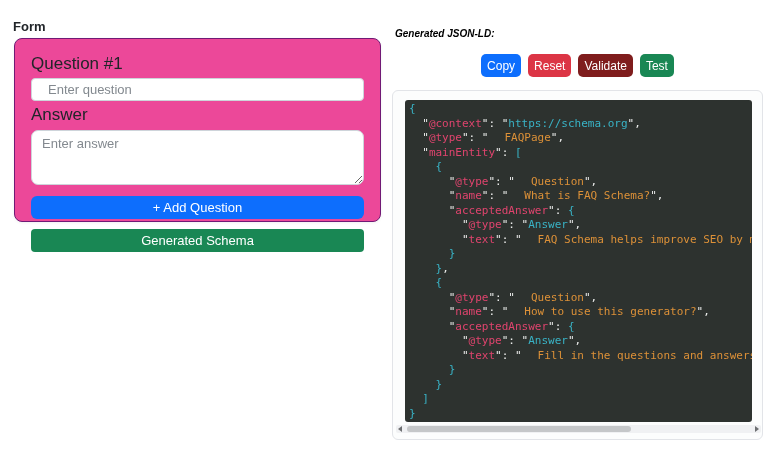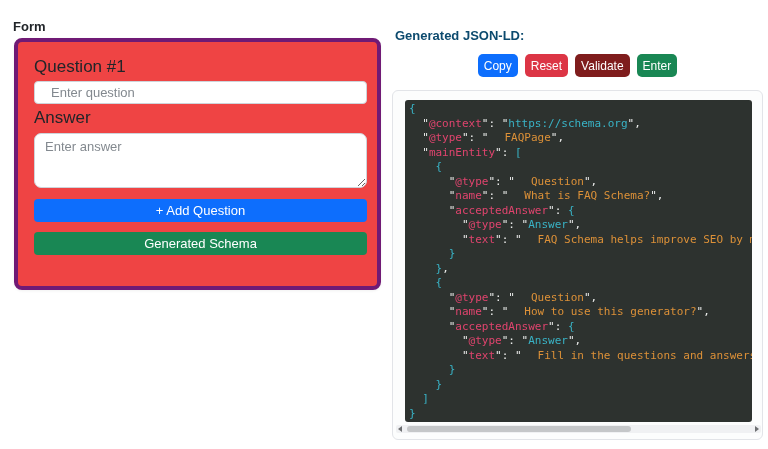--- a/index.html
+++ b/index.html
@@ -13,23 +13,23 @@
     color: #212529;
   }
 
   
   .form-label {
     position: absolute; left: 13px; top: 19px;
     font-size: 13px; font-weight: 700; color: #212529;
   }
   .card {
     position: absolute; left: 14px; top: 38px;
-    width: 367px; height: 252px;
-    background: #ef4444;
-    border: 4px solid #701a75;
+    width: 367px; height: 184px;
+    background: #ec4899;
+    border: 1px solid #701a75;
     border-radius: 8px;
     box-shadow: 0 1px 3px rgba(0,0,0,0.06);
   }
   .q-title {
     position: absolute; left: 16px; top: 15px;
     font-size: 17px; color: #212529;
   }
   .a-title {
     position: absolute; left: 16px; top: 66px;
     font-size: 17px; color: #212529;
@@ -55,21 +55,21 @@
     border: none; border-radius: 4px;
     color: #fff; font-family: inherit; font-size: 13px; font-weight: 500;
     cursor: pointer; line-height: 23px; padding: 0;
   }
   .btn-add { top: 157px; }
   .btn-generate { top: 190px; }
 
   
   .json-label {
     position: absolute; left: 395px; top: 28px;
-    font-size: 13px; font-weight: 700; color: #0c4a6e;
+    font-size: 10px; font-weight: 700; color: #000000; font-style: italic;
   }
   .btn-row {
     position: absolute; left: 392px; top: 54px; width: 371px; height: 23px;
     display: flex; justify-content: center; gap: 7px;
   }
   .action-btn {
     border: none; border-radius: 5px;
     height: 23px; padding: 0 6px;
     color: #fff; font-family: inherit; font-size: 12px; font-weight: 500;
     cursor: pointer;
@@ -127,31 +127,31 @@
 </head>
 <body>
 
 <div class="form-label">Form</div>
 
 <div class="card">
   <div class="q-title">Question #1</div>
   <input class="question-input" type="text" placeholder="Enter question" style="">
   <div class="a-title">Answer</div>
   <textarea class="answer-textarea" placeholder="Enter answer" style=""></textarea>
-  <button class="form-btn btn-add" style="background: rgb(13, 110, 253);">+ Add Question</button>
+  <button class="form-btn btn-add" style="background: rgb(13, 110, 253); border-radius: 6px;">+ Add Question</button>
   <button class="form-btn btn-generate" style="background: rgb(25, 135, 84);">Generated Schema</button>
 </div>
 
 <div class="json-label">Generated JSON-LD:</div>
 
 <div class="btn-row">
     <button class="action-btn" style="background: rgb(13, 110, 253);">Copy</button>
     <button class="action-btn" style="background: rgb(220, 53, 69);">Reset</button>
     <button class="action-btn" style="background: #7f1d1d;">Validate</button>
-    <button class="action-btn" style="background: rgb(25, 135, 84);">Enter</button>
+    <button class="action-btn" style="background: rgb(25, 135, 84);">Test</button>
   </div>
 
 <div class="output-box">
   <pre class="code"><div class="code-line"><span class="tok-b">{</span></div><div class="code-line"><span class="tok-p">  "</span><span class="tok-k">@context</span><span class="tok-p">": "</span><span class="tok-c">https://schema.org</span><span class="tok-p">",</span></div><div class="code-line"><span class="tok-p">  "</span><span class="tok-k">@type</span><span class="tok-p">": "</span><span class="tok-o">FAQPage</span><span class="tok-p">",</span></div><div class="code-line"><span class="tok-p">  "</span><span class="tok-k">mainEntity</span><span class="tok-p">": </span><span class="tok-b">[</span></div><div class="code-line"><span class="tok-p">    </span><span class="tok-b">{</span></div><div class="code-line"><span class="tok-p">      "</span><span class="tok-k">@type</span><span class="tok-p">": "</span><span class="tok-o">Question</span><span class="tok-p">",</span></div><div class="code-line"><span class="tok-p">      "</span><span class="tok-k">name</span><span class="tok-p">": "</span><span class="tok-o">What is FAQ Schema?</span><span class="tok-p">",</span></div><div class="code-line"><span class="tok-p">      "</span><span class="tok-k">acceptedAnswer</span><span class="tok-p">": </span><span class="tok-b">{</span></div><div class="code-line"><span class="tok-p">        "</span><span class="tok-k">@type</span><span class="tok-p">": "</span><span class="tok-c">Answer</span><span class="tok-p">",</span></div><div class="code-line"><span class="tok-p">        "</span><span class="tok-k">text</span><span class="tok-p">": "</span><span class="tok-o">FAQ Schema helps improve SEO by marking</span></div><div class="code-line"><span class="tok-p">      </span><span class="tok-b">}</span></div><div class="code-line"><span class="tok-p">    </span><span class="tok-b">}</span><span class="tok-p">,</span></div><div class="code-line"><span class="tok-p">    </span><span class="tok-b">{</span></div><div class="code-line"><span class="tok-p">      "</span><span class="tok-k">@type</span><span class="tok-p">": "</span><span class="tok-o">Question</span><span class="tok-p">",</span></div><div class="code-line"><span class="tok-p">      "</span><span class="tok-k">name</span><span class="tok-p">": "</span><span class="tok-o">How to use this generator?</span><span class="tok-p">",</span></div><div class="code-line"><span class="tok-p">      "</span><span class="tok-k">acceptedAnswer</span><span class="tok-p">": </span><span class="tok-b">{</span></div><div class="code-line"><span class="tok-p">        "</span><span class="tok-k">@type</span><span class="tok-p">": "</span><span class="tok-c">Answer</span><span class="tok-p">",</span></div><div class="code-line"><span class="tok-p">        "</span><span class="tok-k">text</span><span class="tok-p">": "</span><span class="tok-o">Fill in the questions and answers, the</span></div><div class="code-line"><span class="tok-p">      </span><span class="tok-b">}</span></div><div class="code-line"><span class="tok-p">    </span><span class="tok-b">}</span></div><div class="code-line"><span class="tok-p">  </span><span class="tok-b">]</span></div><div class="code-line"><span class="tok-b">}</span></div></pre>
   <div class="hscroll">
     <div class="sb-arrow left"></div>
     <div class="sb-thumb"></div>
     <div class="sb-arrow right"></div>
   </div>
 </div>

